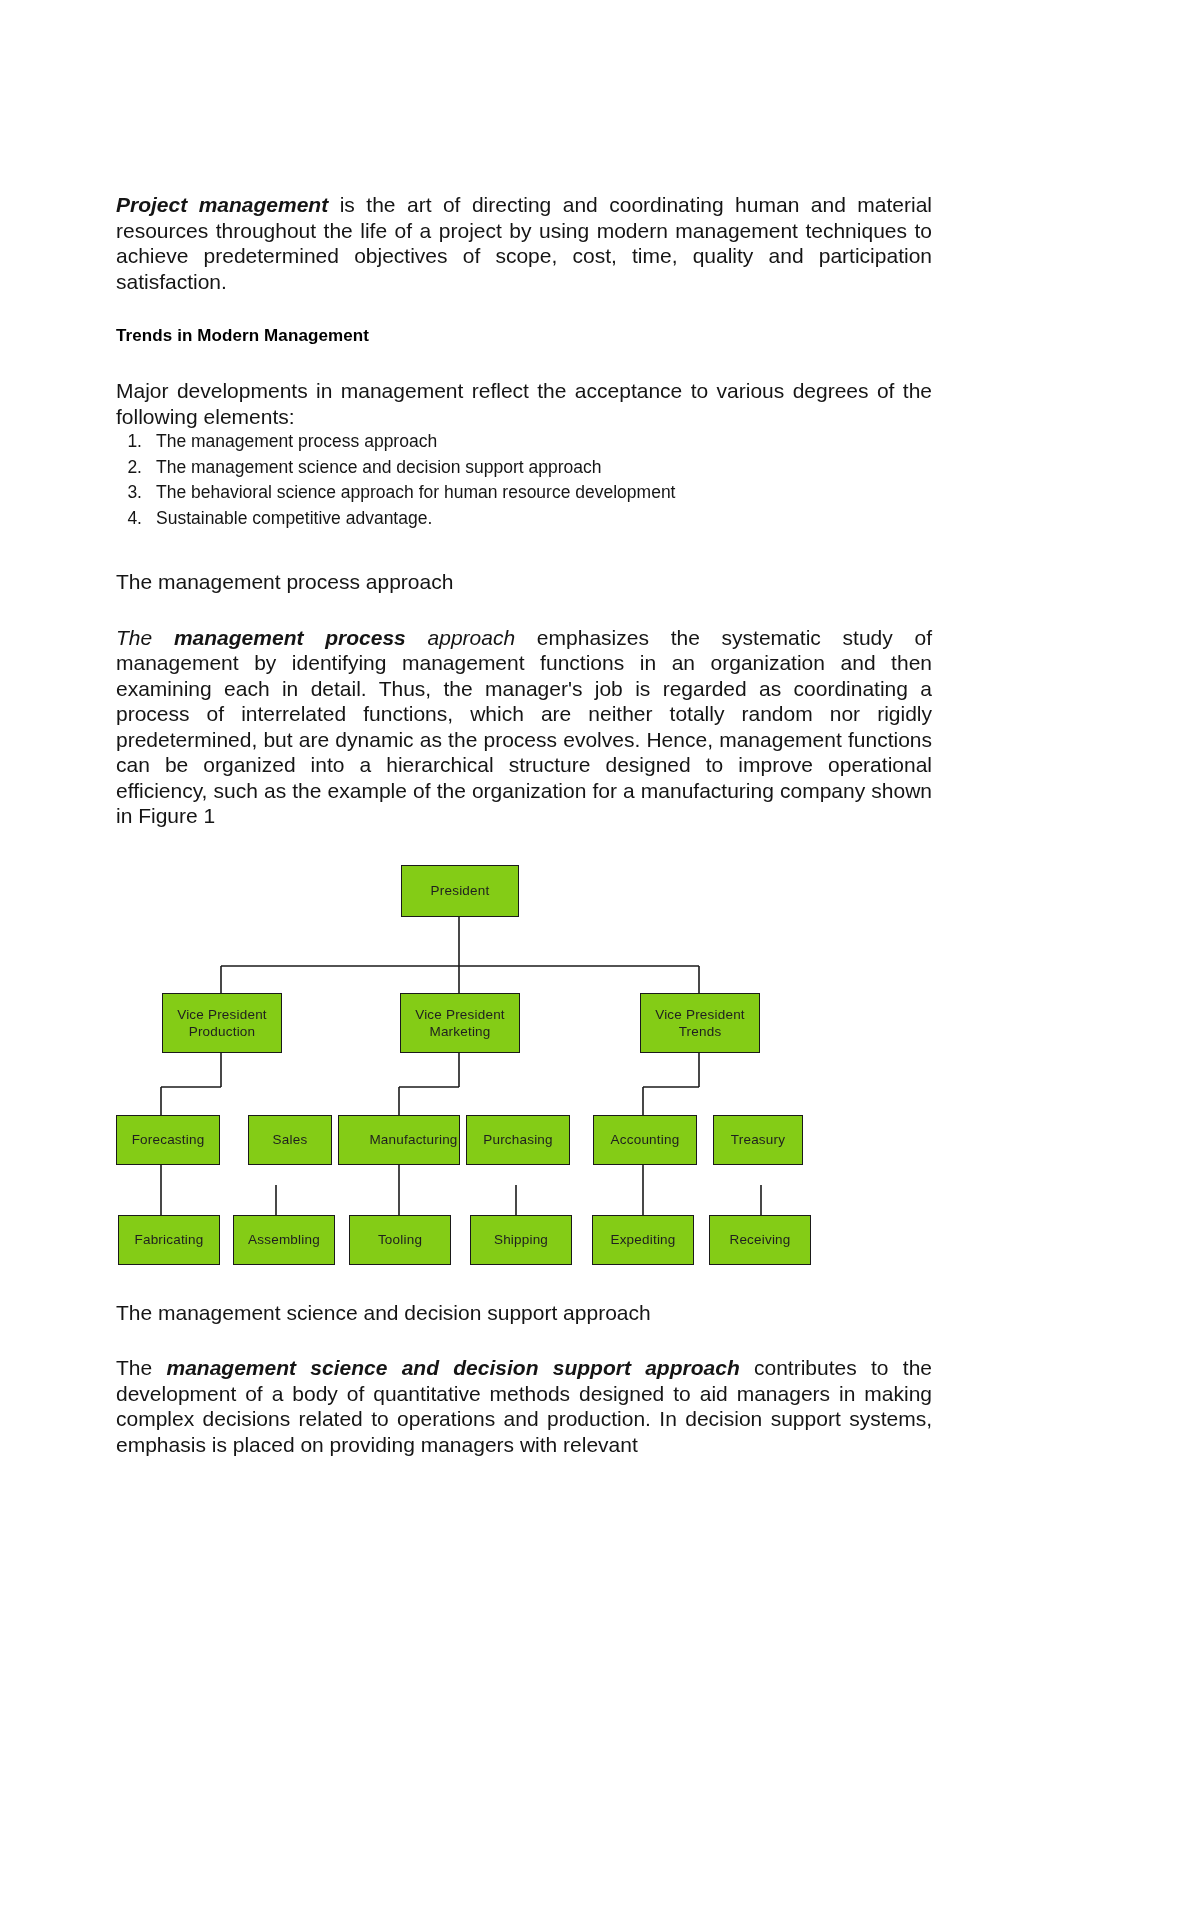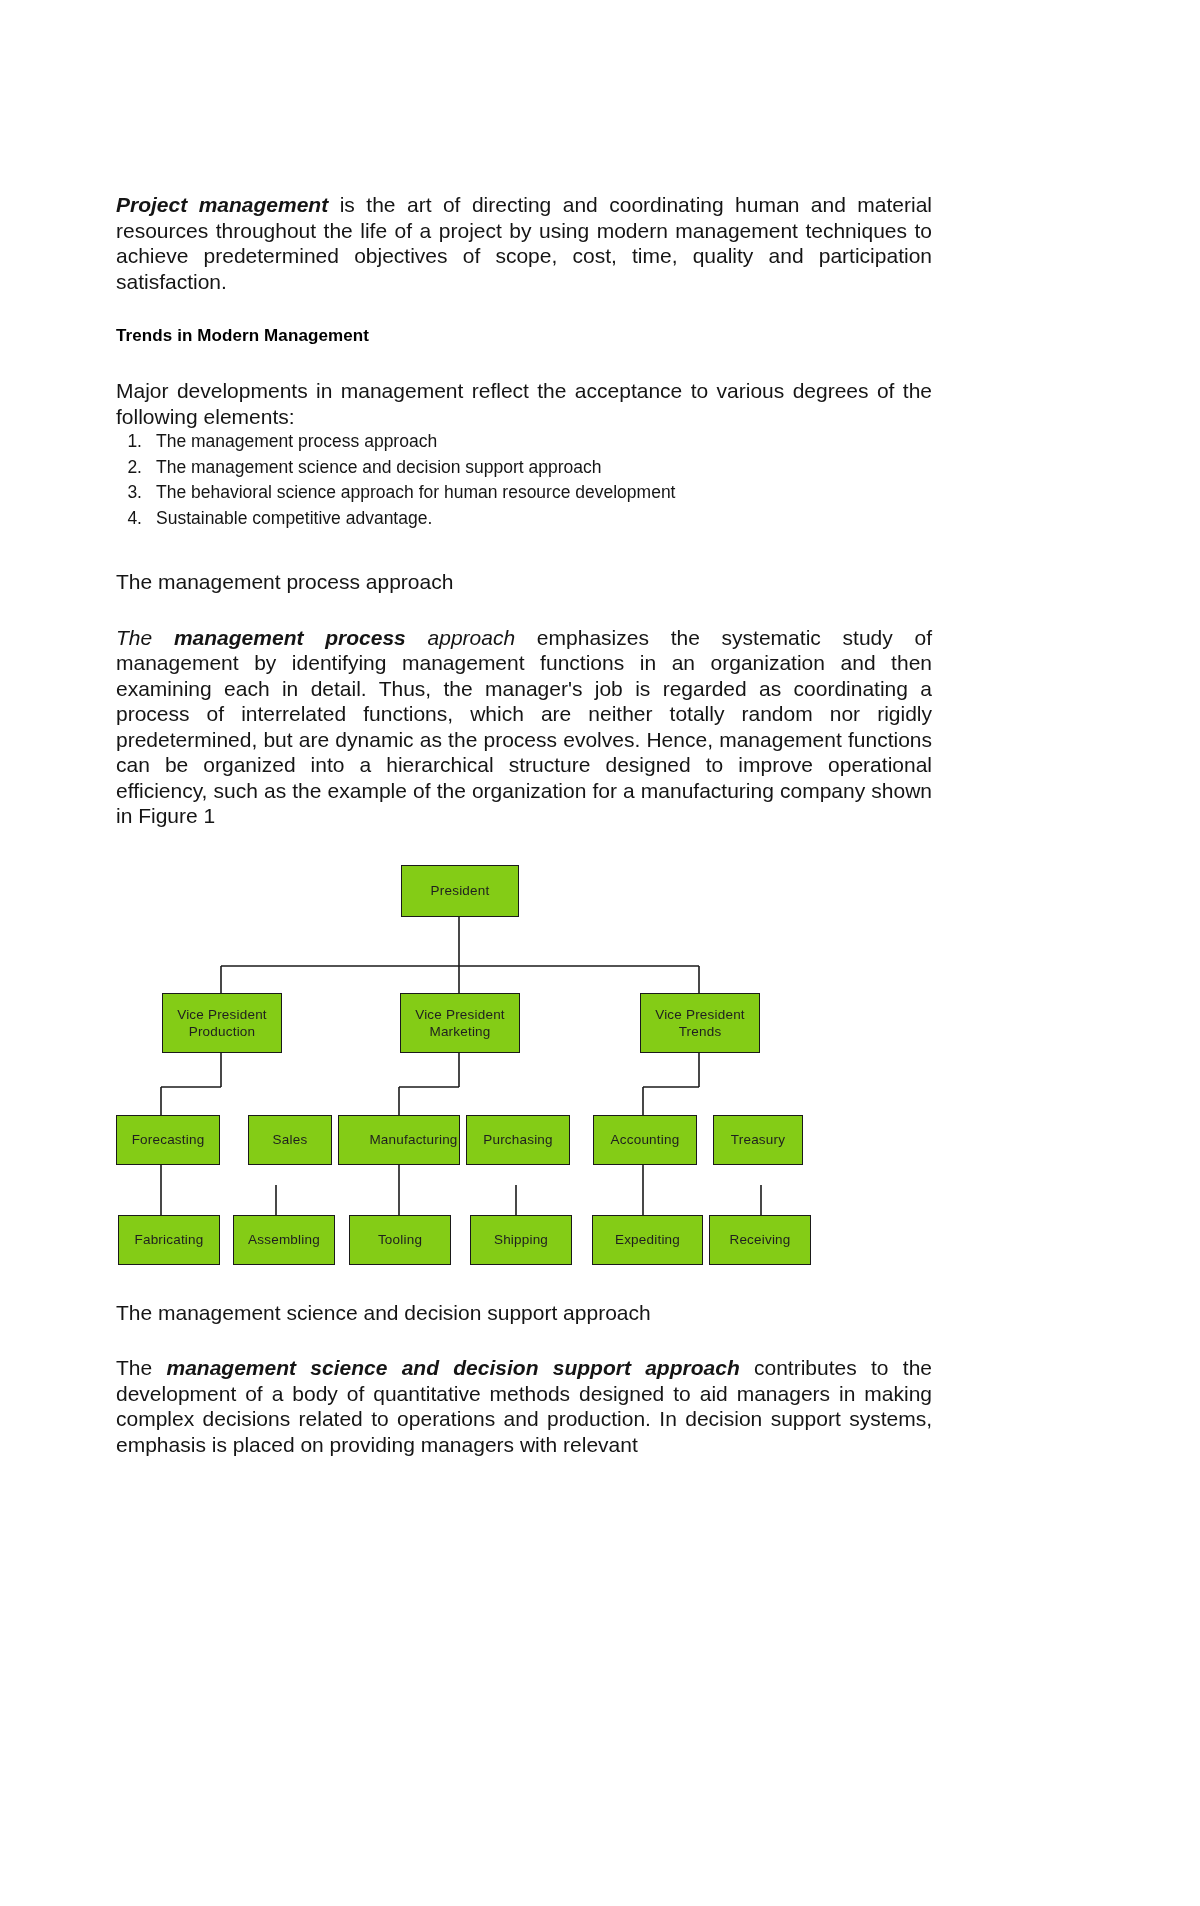--- a/index.html
+++ b/index.html
@@ -222,21 +222,21 @@
       </div>
       <div class="node" style="left:117px; top:360px; width:102px; height:50px;text-align:center;">
         <span>Assembling</span>
       </div>
       <div class="node" style="left:233px; top:360px; width:102px; height:50px;">
         <span>Tooling</span>
       </div>
       <div class="node" style="left:354px; top:360px; width:102px; height:50px;">
         <span>Shipping</span>
       </div>
-      <div class="node" style="left:476px; top:360px; width:111px; height:50px;">
+      <div class="node" style="left:476px; top:360px; width:102px; height:50px;">
         <span>Expediting</span>
       </div>
       <div class="node" style="left:593px; top:360px; width:102px; height:50px;">
         <span>Receiving</span>
       </div>
     </div>
 
 
     <div class="spacer-md"></div>
 

